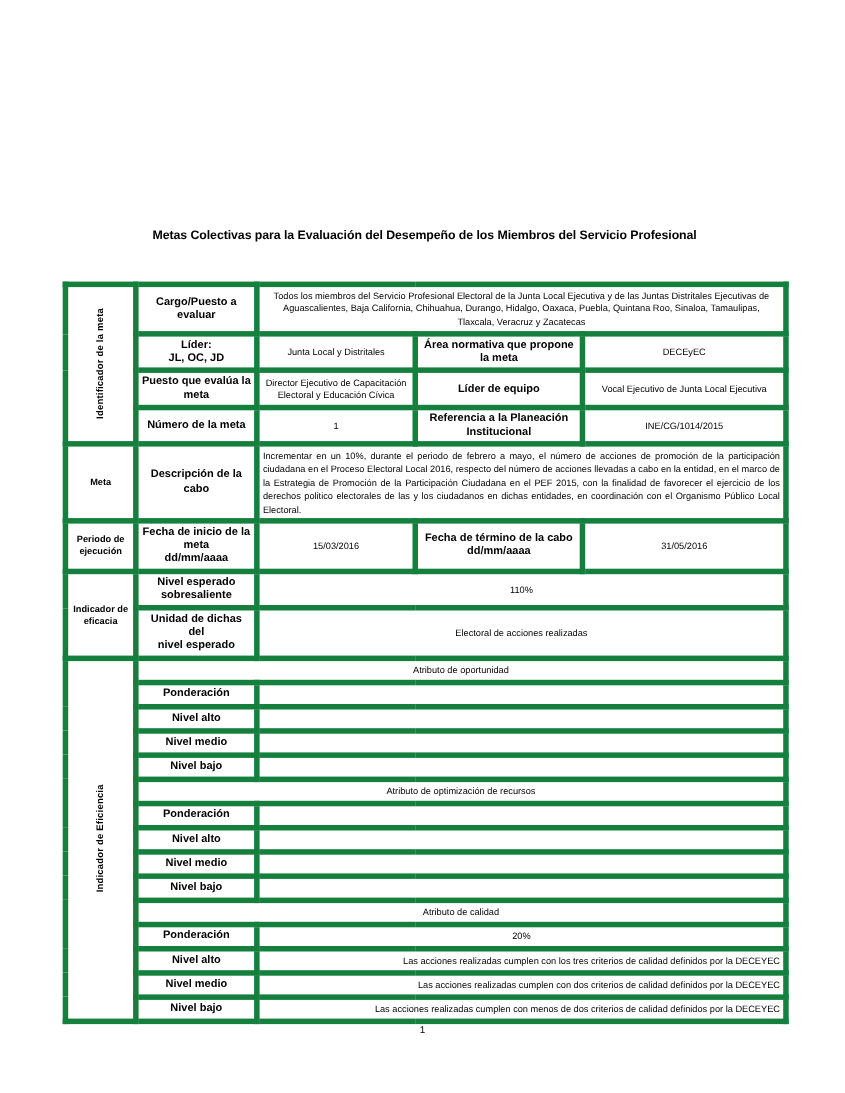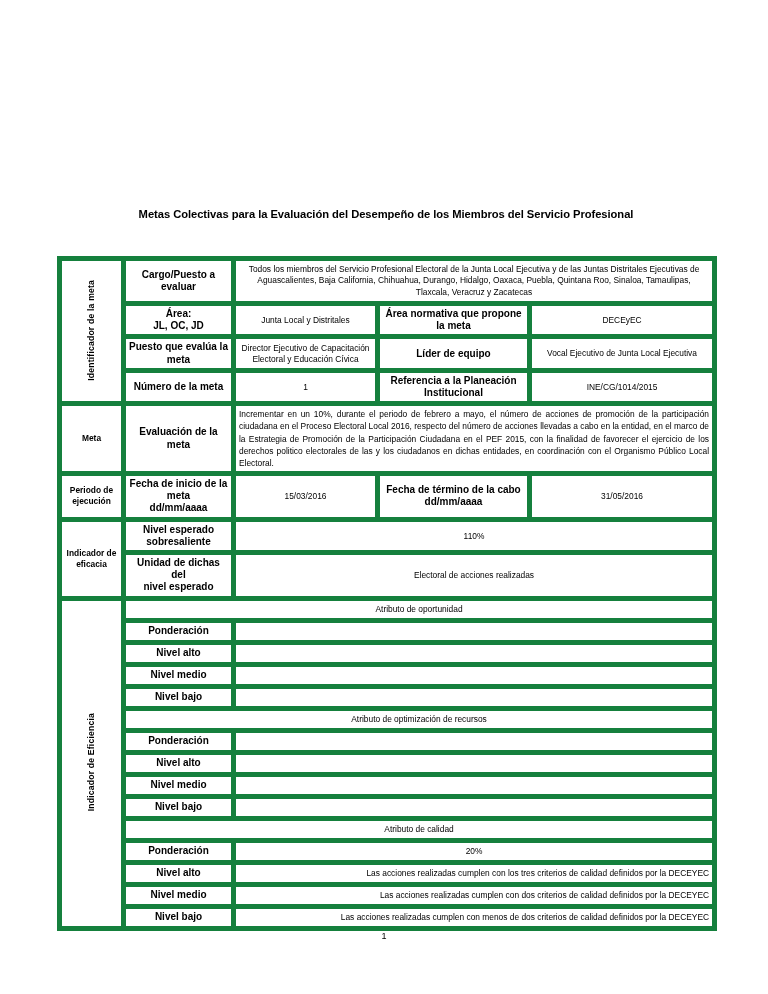--- a/index.html
+++ b/index.html
@@ -149,21 +149,21 @@
       <tr>
         <td class="pink-vert" rowspan="4">
           <span class="vert-text">Identificador de la meta</span>
         </td>
         <td class="grey">Cargo/Puesto a evaluar</td>
         <td class="val" colspan="3" style="padding:3px 6px;line-height:1.35;">Todos los miembros del Servicio Profesional Electoral de la Junta Local Ejecutiva y de las Juntas Distritales Ejecutivas de Aguascalientes, Baja California, Chihuahua, Durango, Hidalgo, Oaxaca, Puebla, Quintana Roo, Sinaloa, Tamaulipas, Tlaxcala, Veracruz y Zacatecas</td>
       </tr>
 
       <tr>
         <td class="grey">
-          <span>Área:</span><br>
+          <span>Líder:</span><br>
           <span>JL, OC, JD</span>
         </td>
         <td class="val">Junta Local y Distritales</td>
         <td class="grey">Área normativa que propone la meta</td>
         <td class="val">DECEyEC</td>
       </tr>
 
       <tr>
         <td class="grey">Puesto que evalúa la meta</td>
         <td class="val">Director Ejecutivo de Capacitación Electoral y Educación Cívica</td>
@@ -173,21 +173,21 @@
 
       <tr>
         <td class="grey">Número de la meta</td>
         <td class="val">1</td>
         <td class="grey">Referencia a la Planeación Institucional</td>
         <td class="val">INE/CG/1014/2015</td>
       </tr>
 
       <tr>
         <td class="pink">Meta</td>
-        <td class="grey">Evaluación de la meta</td>
+        <td class="grey">Descripción de la cabo</td>
         <td class="desc" colspan="3">Incrementar en un 10%, durante el periodo de febrero a mayo, el número de acciones de promoción de la participación ciudadana en el Proceso Electoral Local 2016, respecto del número de acciones llevadas a cabo en la entidad, en el marco de la Estrategia de Promoción de la Participación Ciudadana en el PEF 2015, con la finalidad de favorecer el ejercicio de los derechos politico electorales de las y los ciudadanos en dichas entidades, en coordinación con el Organismo Público Local Electoral.</td>
       </tr>
 
       <tr>
         <td class="pink">
           <span>Periodo de</span><br>
           <span>ejecución</span>
         </td>
         <td class="grey">
           <span>Fecha de inicio de la</span><br>

